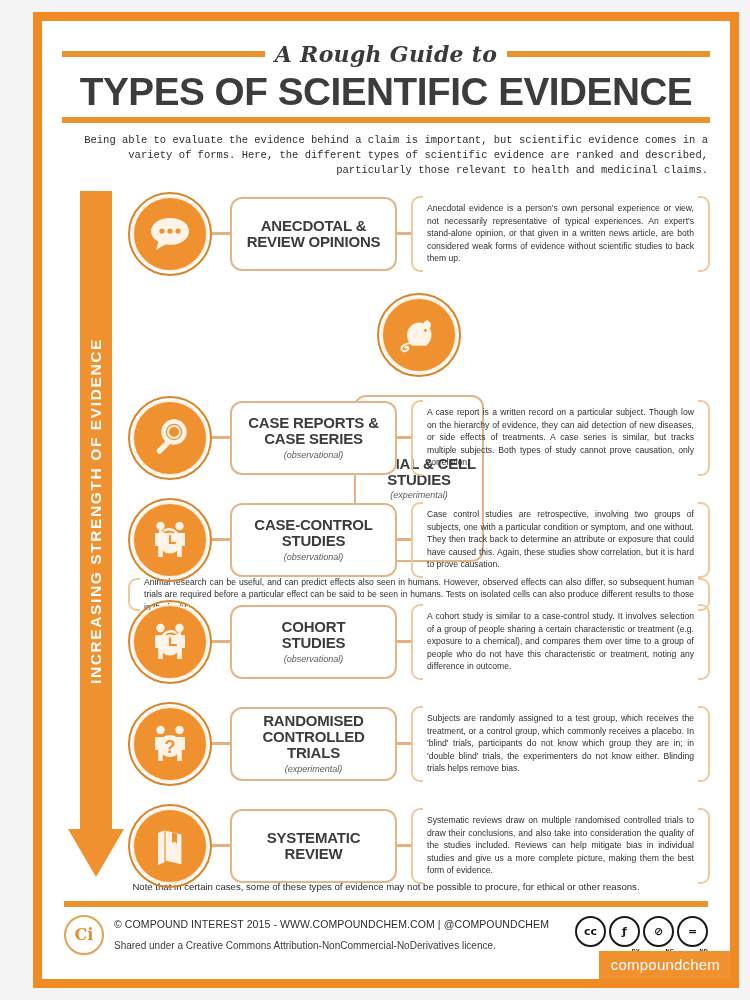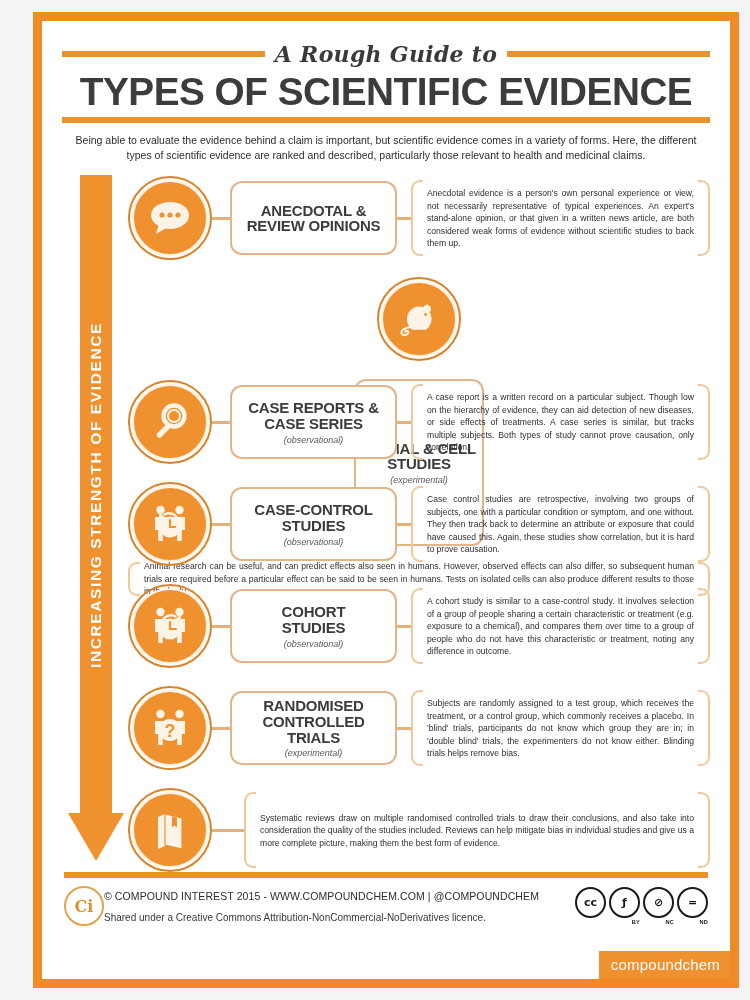--- a/index.html
+++ b/index.html
@@ -38,21 +38,21 @@
     font-size:38px;
     color:#3c3c3c;
     letter-spacing:-0.5px;
     transform:scaleX(1.02);
     margin:6px 0 4px 0;
     line-height:1.05;
   }
   .title-rule{height:6px;background:#e8932e;margin:4px 0 10px 0;}
   .intro{
     font-size:10.5px;color:#2d2d2d;line-height:1.45;
-    text-align:center;margin:0 2px 10px 2px;
+    text-align:right;margin:0 2px 10px 2px;font-family:Liberation Mono, monospace;
   }
 
   
   #body{position:relative;height:690px;}
 
   
   .arrow-col{position:absolute;left:6px;top:2px;width:56px;height:686px;}
   .arrow-shaft{
     position:absolute;left:12px;top:0;width:32px;height:640px;
     background:#f0912f;
@@ -129,21 +129,21 @@
     font-size:8.6px;color:#2e2e2e;line-height:1.46;
     text-align:justify;
   }
 
   
   .note{
     font-size:9.6px;color:#2d2d2d;text-align:center;
     margin-top:2px;
   }
   .foot-rule{height:6px;background:#e8932e;margin:9px 2px 8px 2px;}
-  .footer{display:flex;align-items:center;padding:0 2px;}
+  .footer{display:flex;align-items:center;gap:10px;padding:0 2px;}
   .ci-badge{
     width:36px;height:36px;border-radius:50%;
     border:2px solid #e0a44e;
     display:flex;align-items:center;justify-content:center;
     flex:0 0 36px;
   }
   .ci-badge .ci{
     font-family:"DejaVu Serif", serif;font-weight:bold;
     font-size:16px;color:#e0912f;
   }
@@ -359,30 +359,35 @@
               <div class="circle-ring"></div>
               <div class="circle">
                 <svg width="50" height="50" viewBox="0 0 50 50">
                   <path d="M13 12l7-3v32l-7 3z" fill="#fdf4e7"></path>
                   <path d="M20 9l17 4v31l-17-4z" fill="#fdf4e7" stroke="#f0912f" stroke-width="1.2"></path>
                   <path d="M27 11.6l5 1.2v10l-2.5-2.4-2.5 1.8z" fill="#f0912f"></path>
                 </svg>
               </div>
             </div>
             <div class="connector"></div>
+            <div class="label-box">
+              <div class="label-main">SYSTEMATIC</div>
+              <div class="label-main">REVIEW</div>
+            </div>
             <div class="connector right"></div>
             <div class="desc-box">
               <div class="brace l"></div>
               <div class="desc-text">Systematic reviews draw on multiple randomised controlled trials to draw their conclusions, and also take into consideration the quality of the studies included. Reviews can help mitigate bias in individual studies and give us a more complete picture, making them the best form of evidence.</div>
               <div class="brace r"></div>
             </div>
           </div>
         </div>
   </div>
 
+  <div class="note">Note that in certain cases, some of these types of evidence may not be possible to procure, for ethical or other reasons.</div>
   <div class="foot-rule"></div>
   <div class="footer">
     <div class="ci-badge">
       <span class="ci">Ci</span>
     </div>
     <div class="foot-text">
       <div class="foot-line1">© COMPOUND INTEREST 2015 - WWW.COMPOUNDCHEM.COM | @COMPOUNDCHEM</div>
       <div class="foot-line2">Shared under a Creative Commons Attribution-NonCommercial-NoDerivatives licence.</div>
     </div>
     <div class="cc" id="cc-row">

